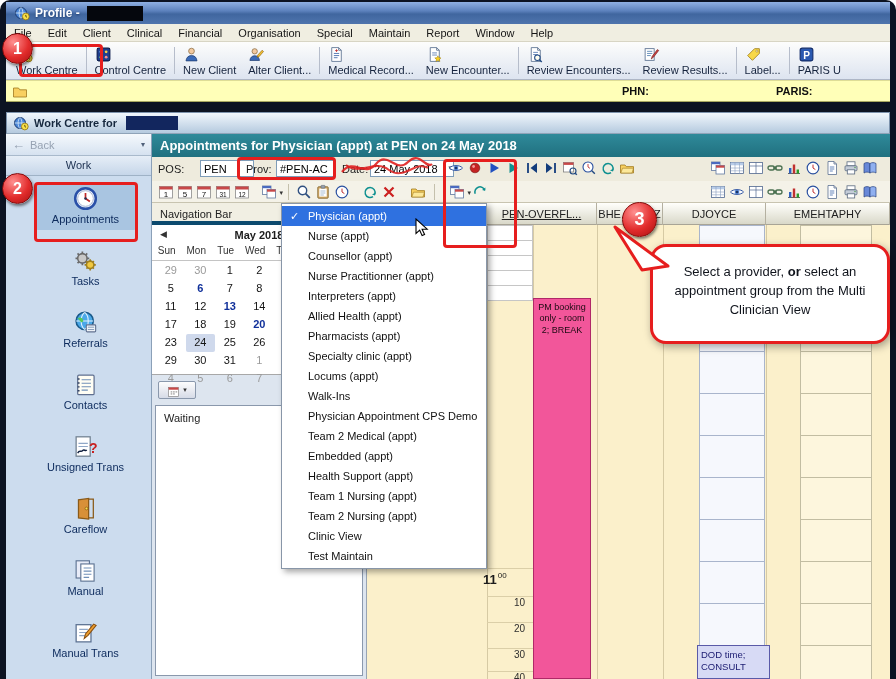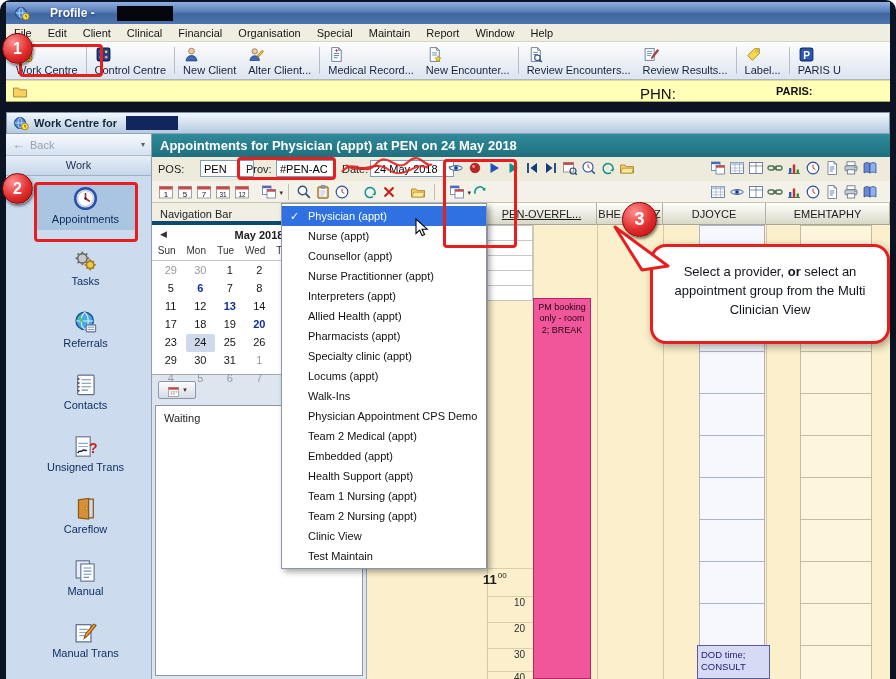--- a/index.html
+++ b/index.html
@@ -3,21 +3,21 @@
 <meta charset="utf-8">
 <style>
   *{margin:0;padding:0;box-sizing:border-box}
   html,body{width:896px;height:679px;overflow:hidden}
   body{font-family:"Liberation Sans","DejaVu Sans",sans-serif}
   #screen{position:relative;width:896px;height:679px;background:#0c1322;border-radius:10px 10px 0 0;overflow:hidden}
 
   
   .titlebar{position:absolute;left:6px;top:2px;width:884px;height:22px;
     background:linear-gradient(180deg,#8fb0e2 0%,#5d82bd 40%,#40669f 55%,#4f74ad 100%);
-    display:flex;align-items:center;gap:20px;padding-left:8px;color:#fff;font-size:12px;font-weight:bold;
+    display:flex;align-items:center;gap:5px;padding-left:8px;color:#fff;font-size:12px;font-weight:bold;
     text-shadow:0 1px 2px rgba(0,30,80,.6)}
   .icon16{display:inline-block;width:16px;height:16px;flex:0 0 16px}
   .redact{display:inline-block}
   .redact-title{width:56px;height:15px;background:#05070d;margin-left:2px}
 
   
   .menubar{position:absolute;left:6px;top:24px;width:884px;height:18px;background:#f0eee1;
     display:flex;align-items:center;font-size:11px;color:#151515;border-bottom:1px solid #d8d5c4}
   .menu-item{padding:2px 8px}
 
@@ -28,21 +28,21 @@
   .tb-btn{display:flex;flex-direction:column;align-items:flex-start;justify-content:flex-start;
     padding:2px 6px 0 6px;font-size:11px;color:#16243e}
   .tb-icon{width:17px;height:17px;margin-bottom:1px}
   .tb-label{white-space:nowrap}
   .tb-sep{width:1px;background:#b6bdcb;margin:3px 2px;align-self:stretch}
 
   
   .idbar{position:absolute;left:6px;top:80px;width:884px;height:22px;background:#ffffb8;
     border-top:1px solid #dedd96;border-bottom:1px solid #a8a860}
   .idbar-icon{position:absolute;left:6px;top:3px;width:16px;height:16px}
-  .phn-label{position:absolute;left:634px;top:4px;font-size:15px;font-weight:normal;color:#101010}
+  .phn-label{position:absolute;left:616px;top:4px;font-size:11px;font-weight:bold;color:#101010}
   .paris-label{position:absolute;left:770px;top:4px;font-size:11px;font-weight:bold;color:#101010}
 
   
   .workcentre{position:absolute;left:6px;top:112px;width:884px;height:567px;background:#cddcec}
   .wc-titlebar{position:absolute;left:0;top:0;width:884px;height:22px;
     background:linear-gradient(180deg,#f1f7fd,#b5cadf);border:1px solid #7d93ad;border-bottom-color:#8fa3b8;
     display:flex;align-items:center;gap:5px;padding-left:6px;font-size:11px;font-weight:bold;color:#16283e}
   .redact-wc{width:52px;height:14px;background:#12265e;margin-left:4px}
 
   

